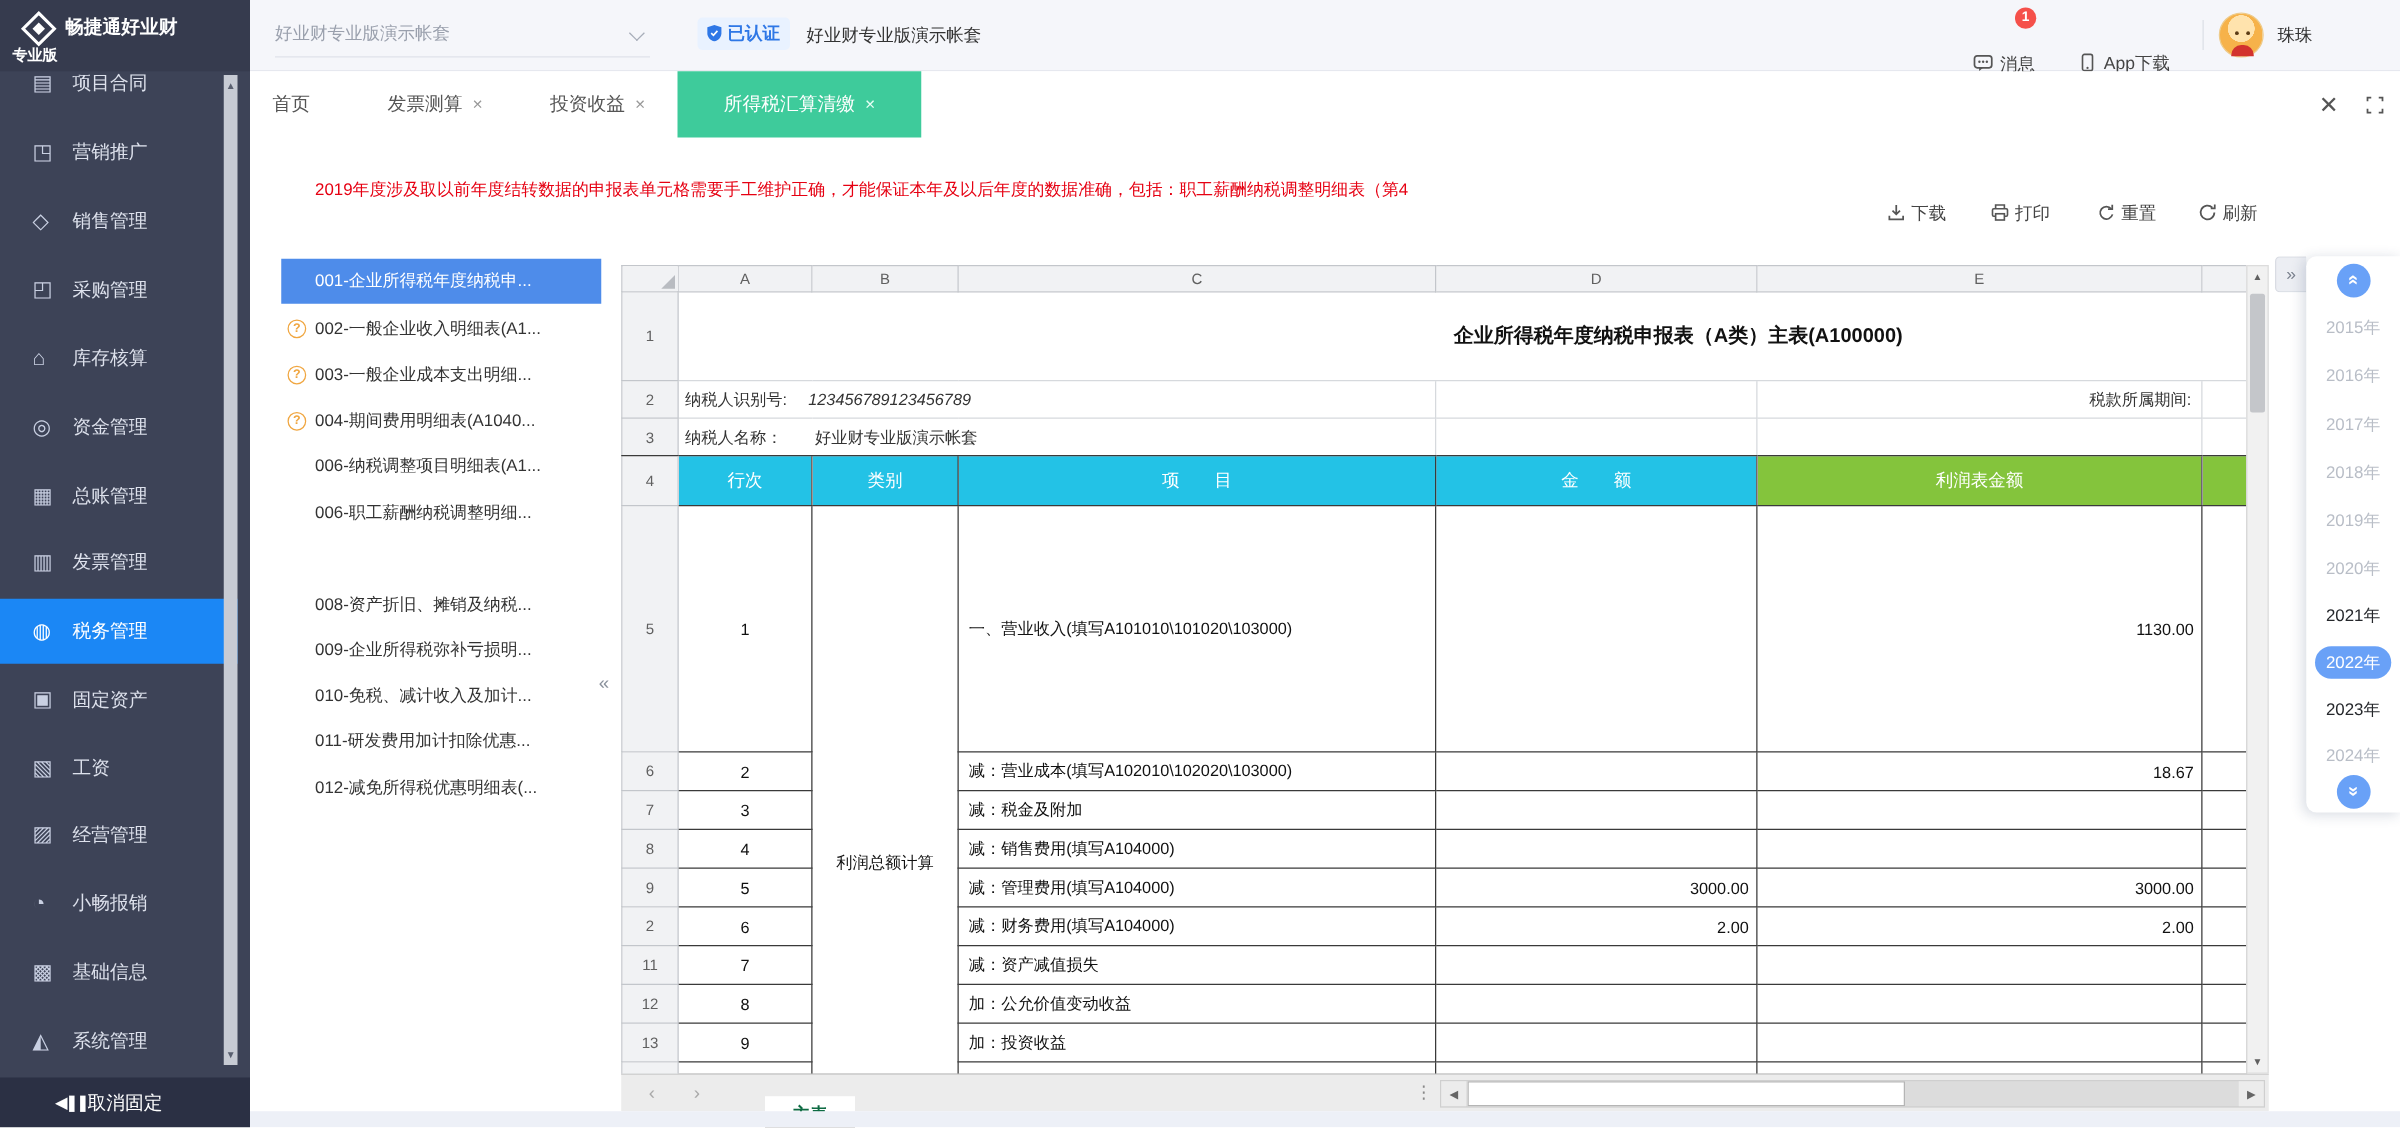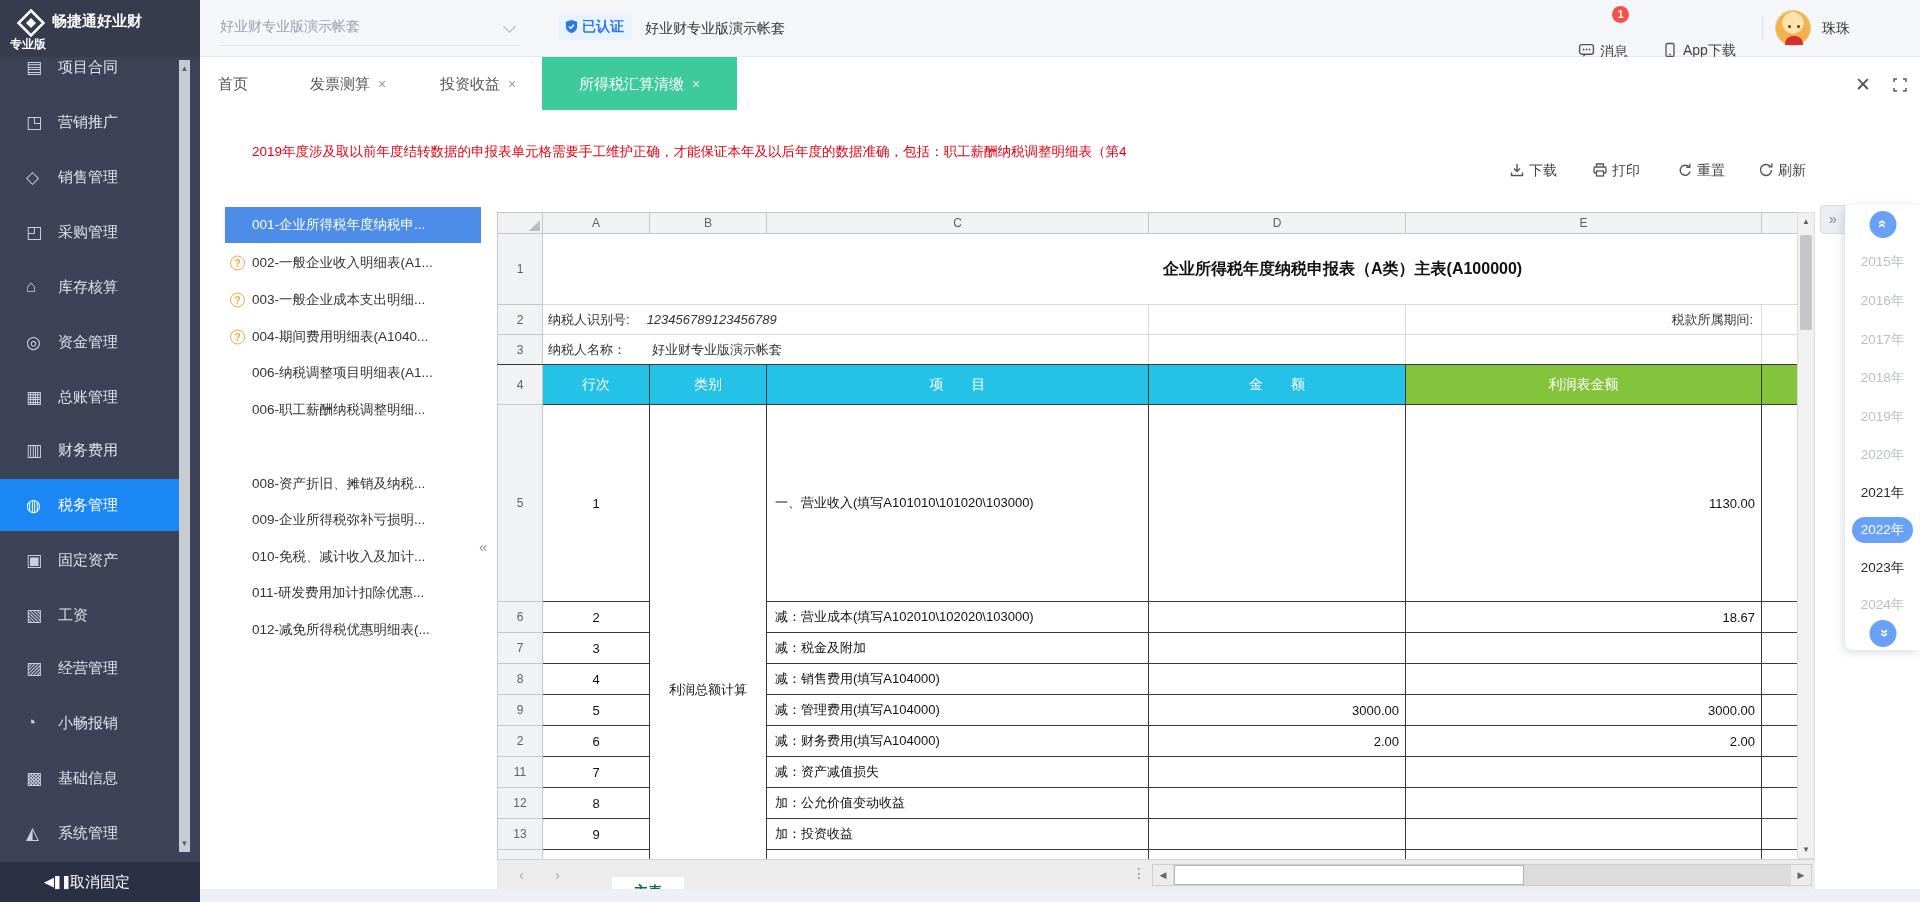--- a/index.html
+++ b/index.html
@@ -153,21 +153,21 @@
     <div class="side-item" style="top:322px">
         <span class="si-icon">◎</span>
         <span class="si-label">资金管理</span>
       </div>
     <div class="side-item" style="top:377px">
         <span class="si-icon">▦</span>
         <span class="si-label">总账管理</span>
       </div>
     <div class="side-item" style="top:430px">
         <span class="si-icon">▥</span>
-        <span class="si-label">财务费用</span>
+        <span class="si-label">发票管理</span>
       </div>
     <div class="side-item active" style="top:479px">
         <span class="si-icon">◍</span>
         <span class="si-label">税务管理</span>
       </div>
     <div class="side-item" style="top:540px">
         <span class="si-icon">▣</span>
         <span class="si-label">固定资产</span>
       </div>
     <div class="side-item" style="top:595px">

